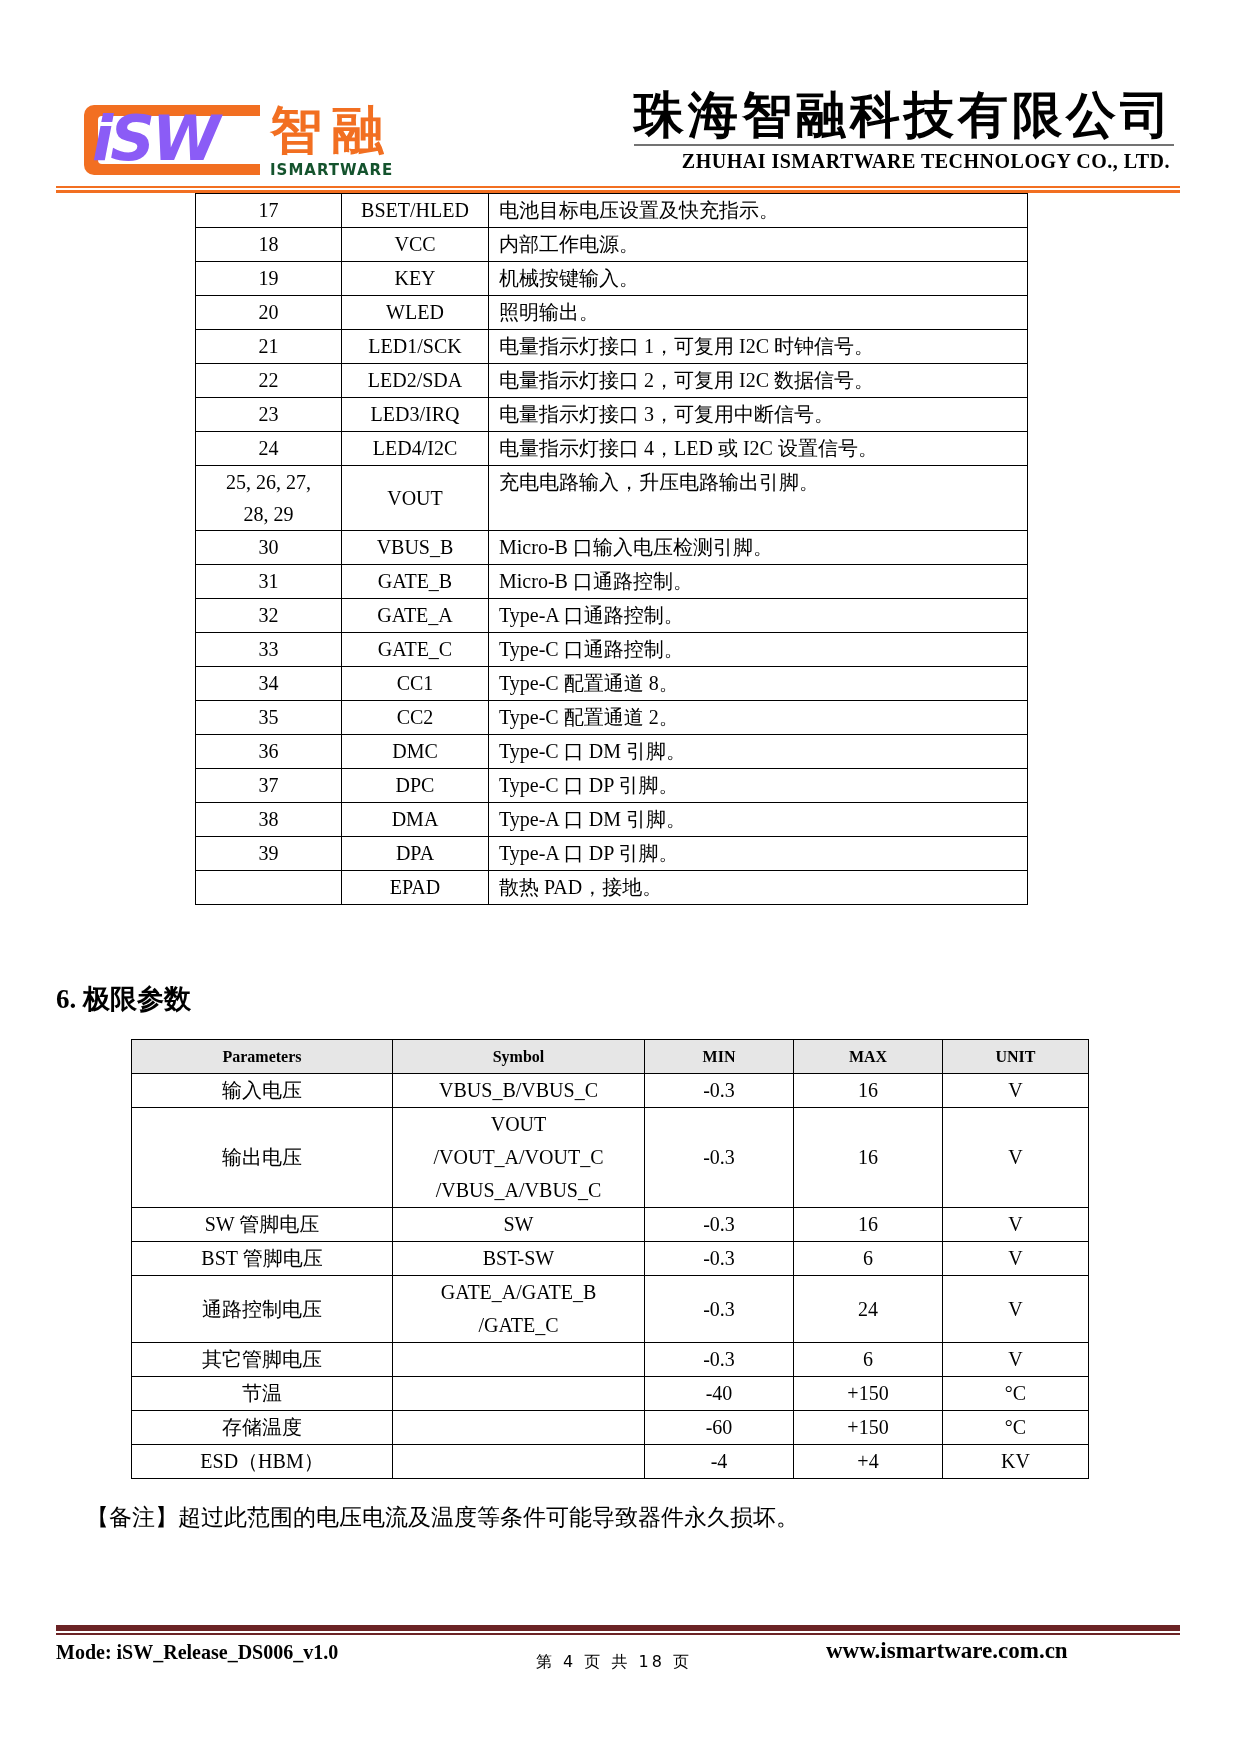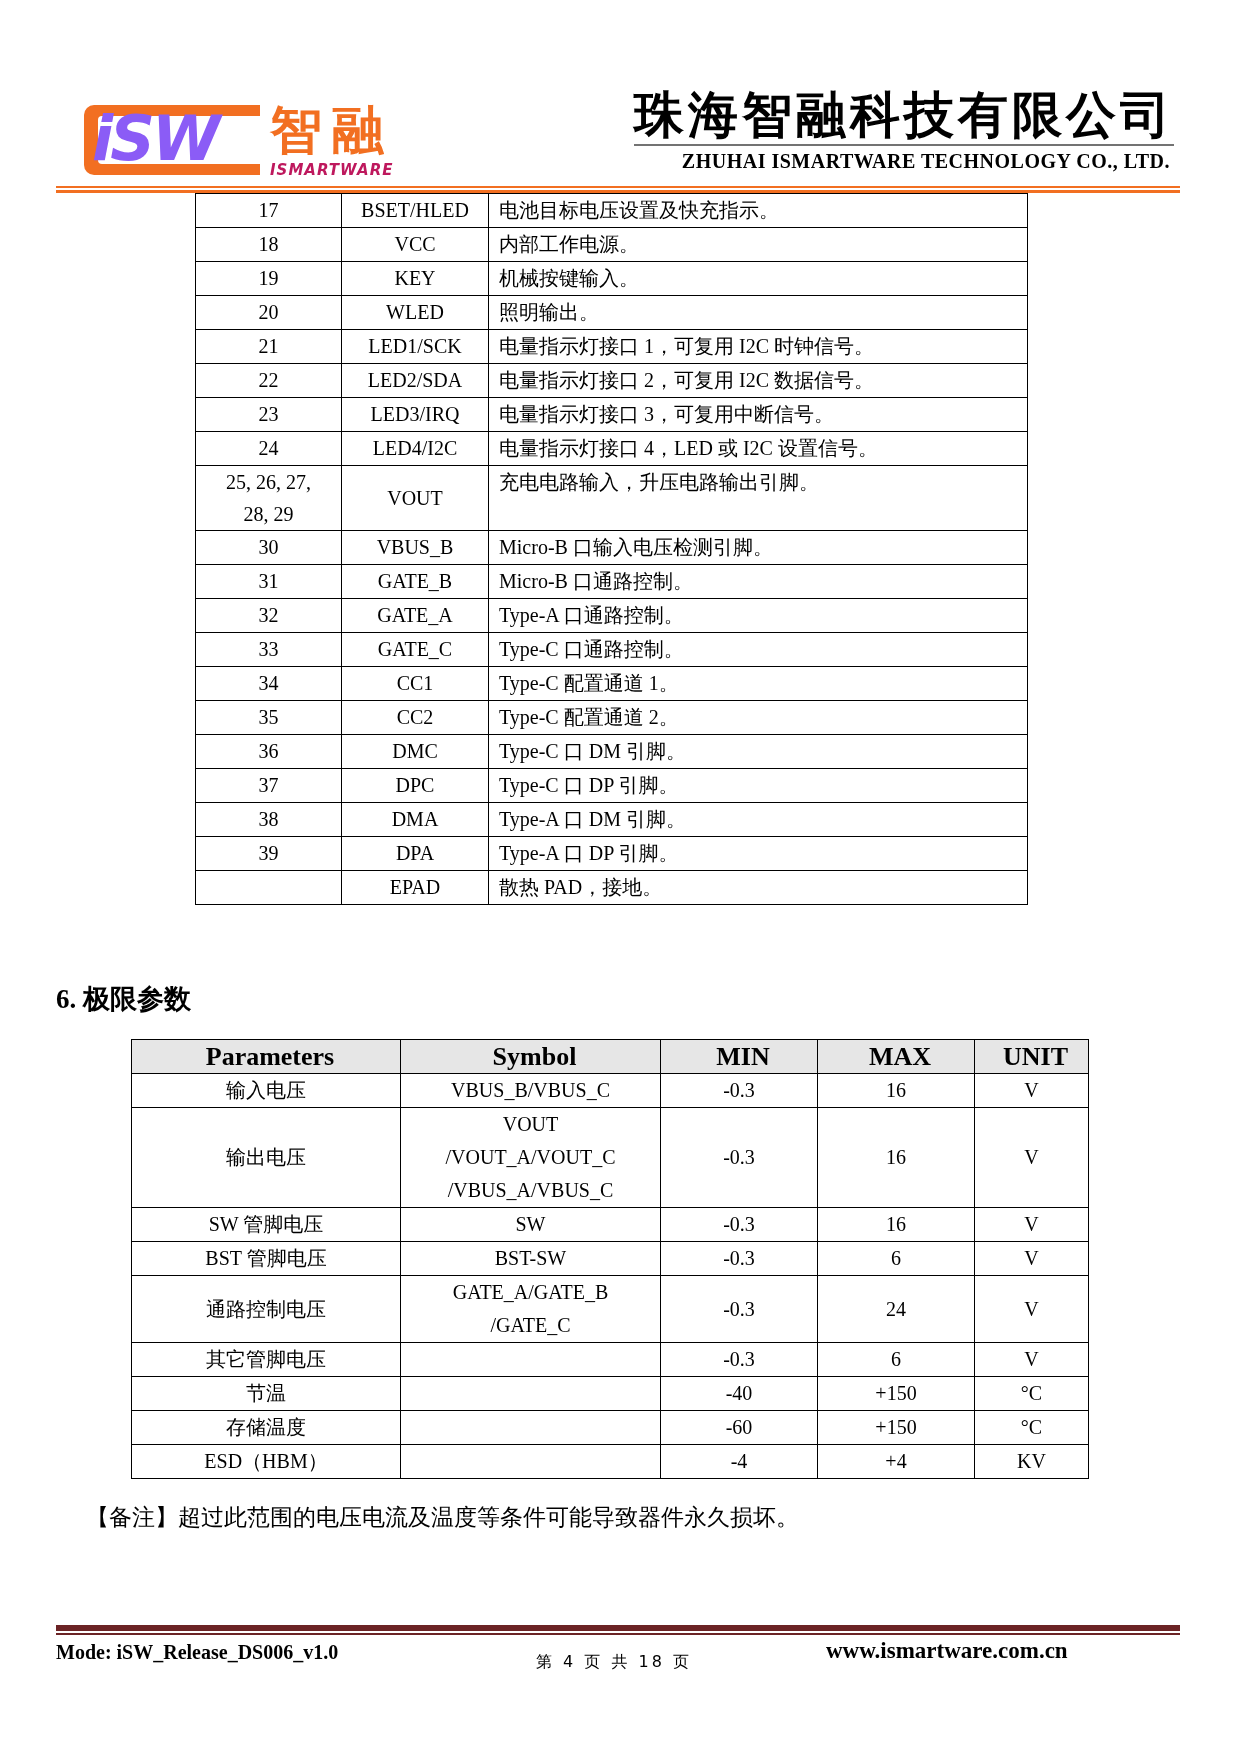--- a/index.html
+++ b/index.html
@@ -12,21 +12,21 @@
   .logo-box { position: absolute; left: 0; top: 5px; width: 176px; height: 70px;
               background: #f26f21; border-radius: 10px 0 0 10px; }
   .logo-box .inner { position: absolute; left: 14px; top: 11px; right: 0; height: 48px;
               background: #fff; border-radius: 4px 0 0 4px; }
   .logo-isw { position: absolute; left: 8px; top: 8px; font-family: "DejaVu Sans", sans-serif;
               font-weight: bold; font-style: italic; font-size: 62px; line-height: 62px;
               color: #8b5cf6; letter-spacing: -3px; }
   .logo-cn { position: absolute; left: 186px; top: 0px; font-family: "DejaVu Sans", sans-serif;
              font-weight: bold; font-size: 52px; line-height: 60px; color: #f26f21; letter-spacing: 10px; }
   .logo-en { position: absolute; left: 186px; top: 62px; font-family: "DejaVu Sans", sans-serif;
-             font-weight: bold; font-style: italic; font-size: 15px; line-height: 16px; color: #be185d;
+             font-weight: bold; font-size: 15px; line-height: 16px; color: #14532d;
              letter-spacing: 1px; }
   .company-cn { right: 66px; top: 88px; font-size: 50px; line-height: 54px; letter-spacing: 4px;
                 font-family: "DejaVu Serif", serif; font-weight: bold;
                 border-bottom: 2px solid #737373; padding-bottom: 2px; }
   .company-en { right: 70px; top: 150px; font-size: 20px; font-weight: bold; letter-spacing: 0.5px; }
   .hdr-line1 { left: 56px; top: 186px; width: 1124px; height: 2px; background: #f26f21; }
   .hdr-line2 { left: 56px; top: 190px; width: 1124px; height: 3px; background: #f26f21; }
 
   
   table { border-collapse: collapse; position: absolute; }
@@ -34,21 +34,21 @@
   .pins { left: 195px; top: 193px; width: 833px; }
   .pins td.c1 { width: 145px; text-align: center; }
   .pins td.c2 { width: 146px; text-align: center; }
   .pins td.c3 { text-align: left; padding-left: 10px; vertical-align: top; }
   .pins tr { height: 33.5px; margin-top: 32px; }
   .pins tr.tall td.c1 { line-height: 32px; }
 
   .section-title { left: 56px; top: 982px; font-size: 27px; font-weight: bold; line-height: 34px; }
 
   .params { left: 131px; top: 1039px; width: 958px; }
-  .params th { background: #e6e6e6; font-size: 26px; font-weight: bold; height: 33px; padding-left: 8px; }
+  .params th { background: #e6e6e6; font-size: 16px; font-weight: bold; height: 33px; }
   .params td { text-align: center; line-height: 33px; }
   .params .p1 { width: 260px; } .params .p2 { width: 251px; }
   .params .p3 { width: 148px; } .params .p4 { width: 148px; }
 
   .note { left: 86px; top: 1501px; font-size: 23px; line-height: 34px; }
 
   
   .ftr-line1 { left: 56px; top: 1625px; width: 1124px; height: 6px; background: #6b2325; }
   .ftr-line2 { left: 56px; top: 1633px; width: 1124px; height: 2px; background: #6b2325; }
   .ftr-left { left: 56px; top: 1641px; font-size: 20px; font-weight: bold; }
@@ -137,21 +137,21 @@
         <td class="c3">Type-A 口通路控制。</td>
       </tr>
       <tr>
         <td class="c1">33</td>
         <td class="c2">GATE_C</td>
         <td class="c3">Type-C 口通路控制。</td>
       </tr>
       <tr>
         <td class="c1">34</td>
         <td class="c2">CC1</td>
-        <td class="c3">Type-C  配置通道 1。</td>
+        <td class="c3">Type-C  配置通道 8。</td>
       </tr>
       <tr>
         <td class="c1">35</td>
         <td class="c2">CC2</td>
         <td class="c3">Type-C  配置通道 2。</td>
       </tr>
       <tr>
         <td class="c1">36</td>
         <td class="c2">DMC</td>
         <td class="c3">Type-C 口 DM 引脚。</td>

